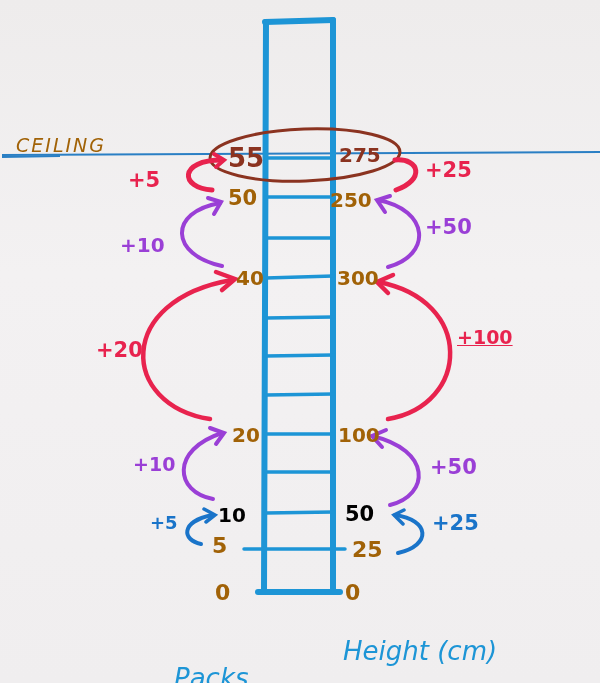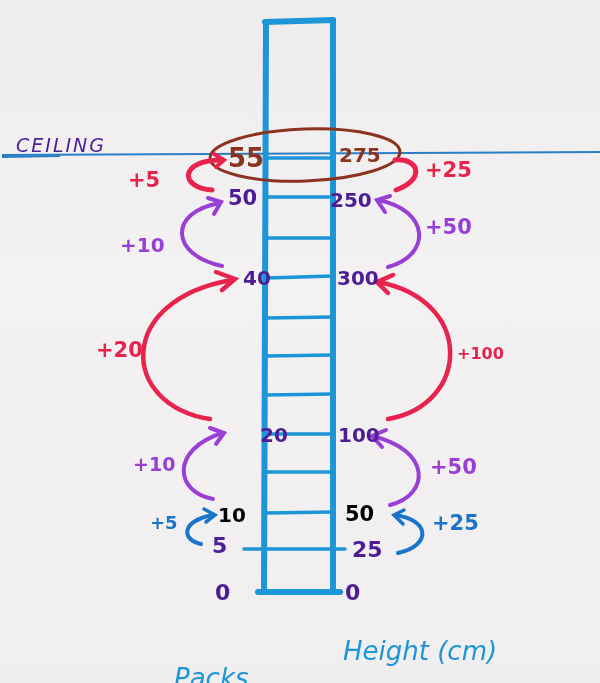--- a/index.html
+++ b/index.html
@@ -3,21 +3,21 @@
 <meta charset="utf-8">
 <style>
   html,body{margin:0;padding:0;}
   body{width:600px;height:683px;background:#f1eff0;overflow:hidden;position:relative;
        font-family:"DejaVu Sans",sans-serif;}
   .board{position:absolute;left:0;top:0;width:600px;height:683px;
          background:linear-gradient(180deg,#eeecec 0%,#f3f1f2 40%,#f0eeef 100%);}
   svg{position:absolute;left:0;top:0;}
   .lbl{position:absolute;font-family:"DejaVu Sans",sans-serif;font-weight:bold;white-space:nowrap;
        letter-spacing:0px;transform-origin:left center;}
-  .blue{color:#4c1d95;}
+  .blue{color:#a16207;}
   .red{color:#e8234e;}
   .purple{color:#9a3fd6;}
   .orange{color:#000000;}
   .brown{color:#8b3320;}
   .dblue{color:#1a74c9;}
   .title{position:absolute;font-family:"DejaVu Sans",sans-serif;color:#1d95d6;font-size:26px;font-style:italic;}
 </style>
 </head>
 <body>
 
@@ -78,40 +78,40 @@
   <path d="M386 430 L372 436 L382 447" stroke="#9a3fd6" stroke-width="4" fill="none" stroke-linecap="round"></path>
 
   <path d="M398 553 C432 545 430 520 395 515" stroke="#1a74c9" stroke-width="4" fill="none" stroke-linecap="round"></path>
   <path d="M404 510 L394 515 L403 524" stroke="#1a74c9" stroke-width="3.5" fill="none" stroke-linecap="round"></path>
 </svg>
 
 <div class="lbl blue" style="left:16px;top:134px;font-size:19px;font-style:italic;font-weight:normal;letter-spacing:2px;">CEILING</div>
 
 <div class="lbl brown" style="left:228px;top:143px;font-size:26px;">55</div>
 <div class="lbl blue" style="left:228px;top:186px;font-size:21px;">50</div>
-<div class="lbl blue" style="left:236px;top:266px;font-size:20px;margin-left:7px;">40</div>
-<div class="lbl blue" style="left:232px;top:423px;font-size:20px;margin-left:28px;">20</div>
+<div class="lbl blue" style="left:236px;top:266px;font-size:20px;">40</div>
+<div class="lbl blue" style="left:232px;top:423px;font-size:20px;">20</div>
 <div class="lbl orange" style="left:218px;top:503px;font-size:20px;">10</div>
 <div class="lbl blue" style="left:212px;top:533px;font-size:22px;">5</div>
 <div class="lbl blue" style="left:215px;top:580px;font-size:22px;">0</div>
 
 <div class="lbl brown" style="left:339px;top:143px;font-size:20px;">275</div>
 <div class="lbl blue" style="left:330px;top:188px;font-size:20px;">250</div>
 <div class="lbl blue" style="left:337px;top:266px;font-size:20px;">300</div>
 <div class="lbl blue" style="left:338px;top:423px;font-size:20px;">100</div>
 <div class="lbl orange" style="left:345px;top:502px;font-size:21px;">50</div>
 <div class="lbl blue" style="left:352px;top:537px;font-size:22px;">25</div>
 <div class="lbl blue" style="left:345px;top:580px;font-size:22px;">0</div>
 
 <div class="lbl red" style="left:128px;top:168px;font-size:21px;">+5</div>
 <div class="lbl purple" style="left:120px;top:233px;font-size:20px;">+10</div>
 <div class="lbl red" style="left:96px;top:338px;font-size:21px;">+20</div>
 <div class="lbl purple" style="left:133px;top:453px;font-size:19px;">+10</div>
 <div class="lbl dblue" style="left:150px;top:512px;font-size:18px;">+5</div>
 
 <div class="lbl red" style="left:425px;top:158px;font-size:21px;">+25</div>
 <div class="lbl purple" style="left:425px;top:215px;font-size:21px;">+50</div>
-<div class="lbl red" style="left:457px;top:344px;font-size:16px;">+100</div>
+<div class="lbl red" style="left:457px;top:326px;font-size:19px;text-decoration:underline;">+100</div>
 <div class="lbl purple" style="left:430px;top:455px;font-size:21px;">+50</div>
 <div class="lbl dblue" style="left:432px;top:511px;font-size:21px;">+25</div>
 
 <div class="title" style="left:174px;top:663px;">Packs</div>
 <div class="title" style="left:343px;top:636px;">Height (cm)</div>
 
 </body></html>

